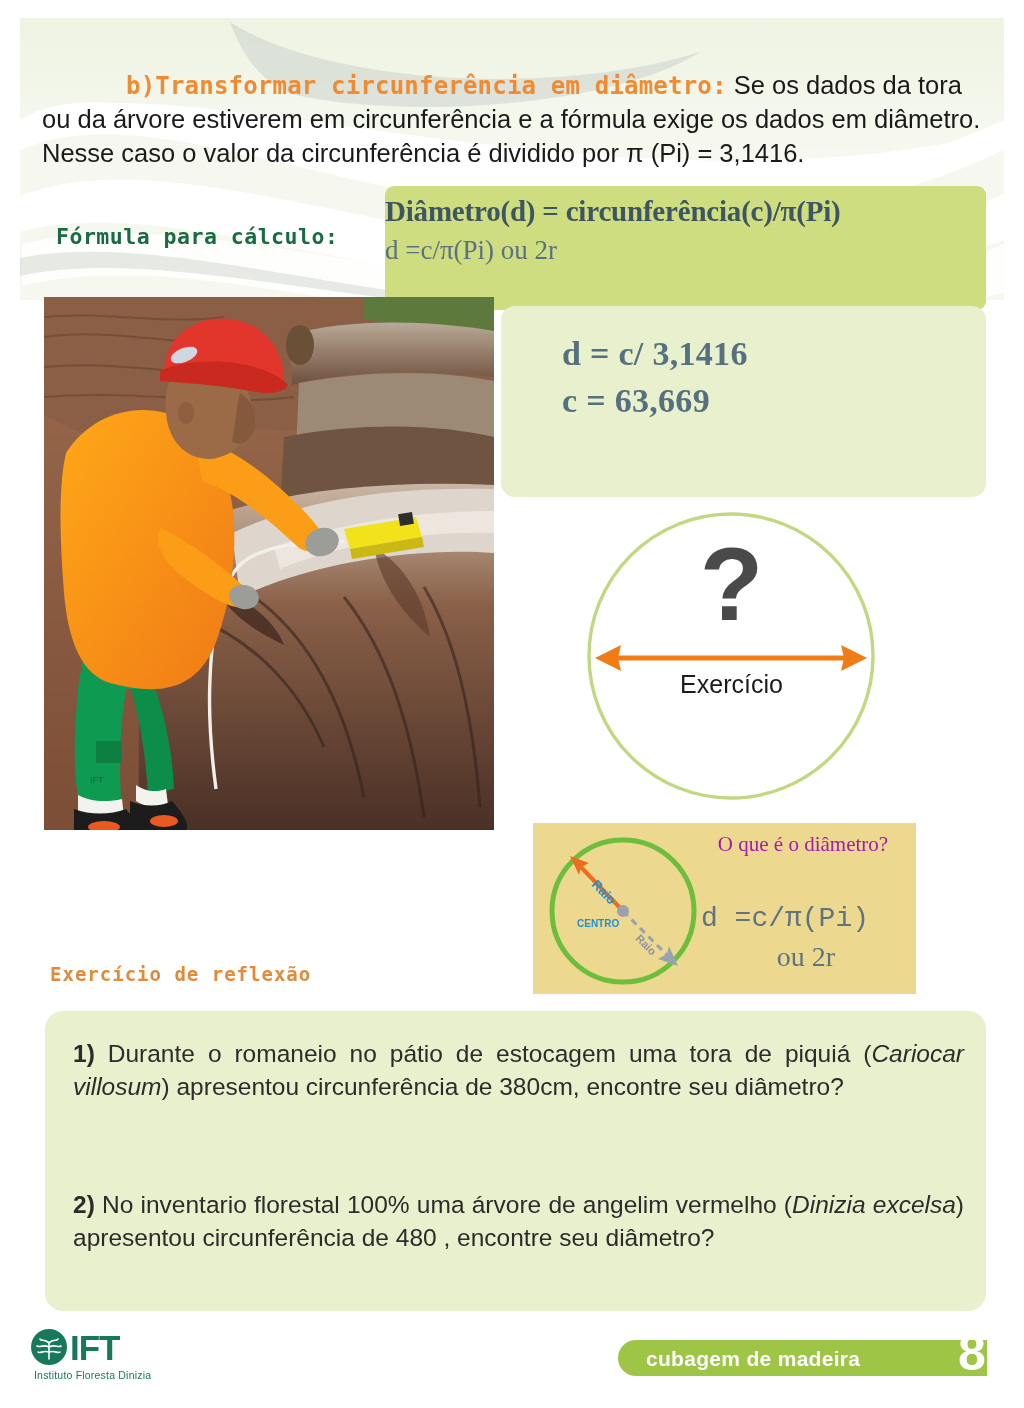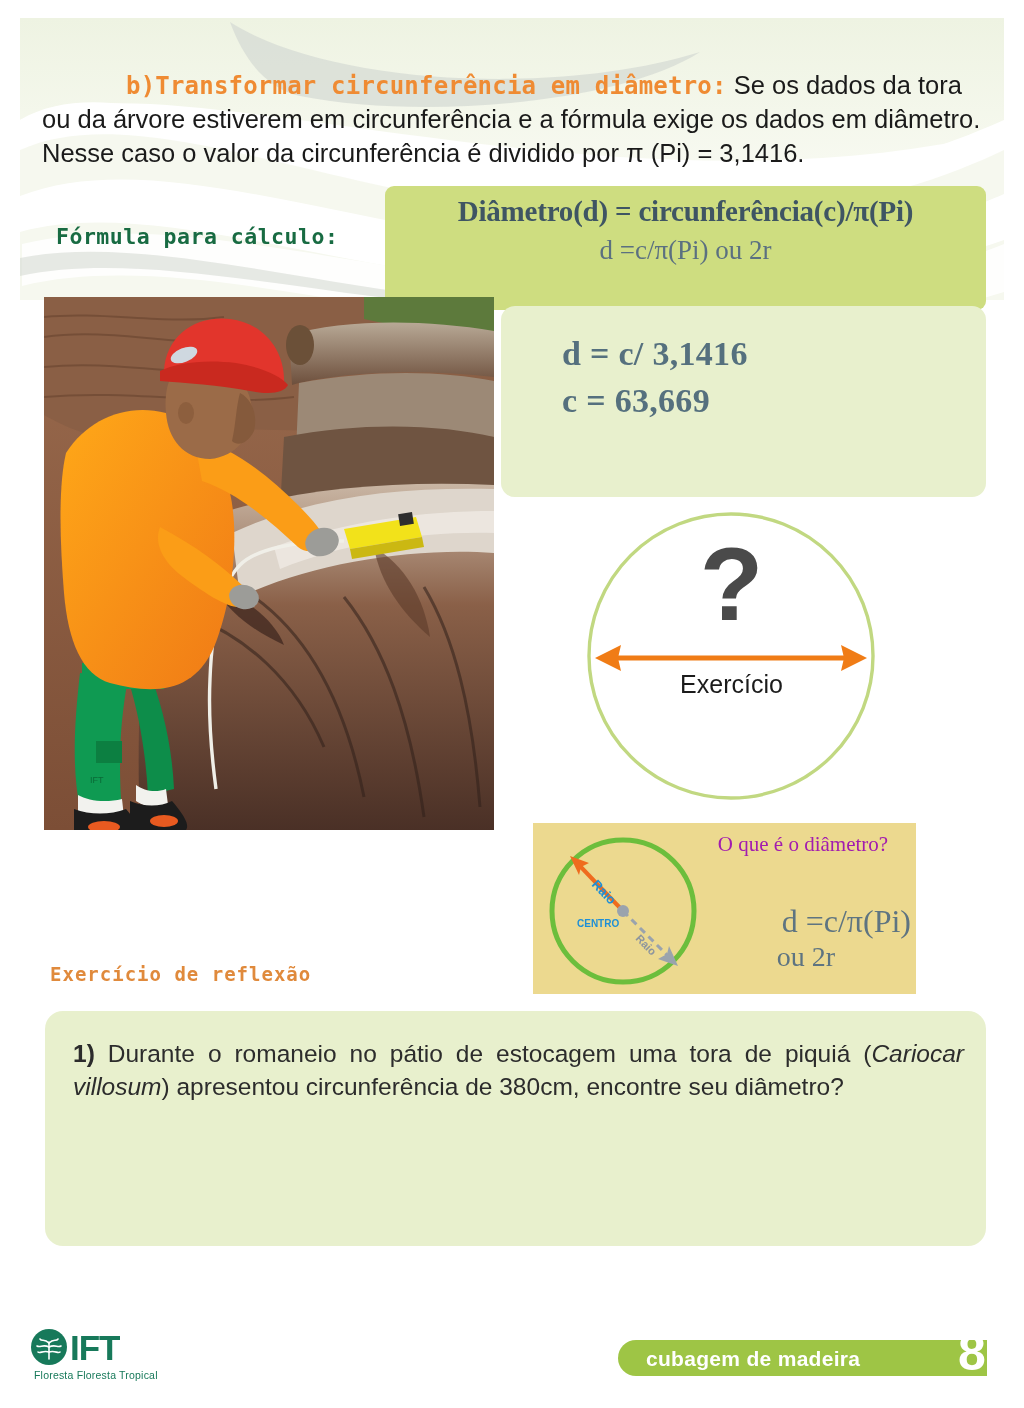--- a/index.html
+++ b/index.html
@@ -60,21 +60,20 @@
     position: absolute;
     left: 385px;
     top: 186px;
     width: 601px;
     height: 124px;
     background: #cedd80;
     border-radius: 9px;
     z-index: 3;
     box-sizing: border-box;
     padding-top: 4px;
-    text-align: center;
     color: #4e6170;
     font-family: "Liberation Serif", serif;
   }
   .formula-box .l1 {
     font-size: 29px;
     font-weight: bold;
     color: #3f5563;
     letter-spacing: -0.2px;
     line-height: 1.5;
   }
@@ -166,23 +165,23 @@
     text-align: center;
     font-family: "Liberation Serif", serif;
     font-size: 21px;
     color: #a21caf;
   }
   .raio-box .rf1 {
     position: absolute;
     left: 168px;
     top: 80px;
     width: 210px;
-    text-align: right;
-    font-family: Liberation Serif, serif;
-    font-size: 32px;
+    text-align: left;
+    font-family: Liberation Mono, monospace;
+    font-size: 28px;
     color: #5e7481;
   }
   .raio-box .rf2 {
     position: absolute;
     left: 168px;
     top: 118px;
     width: 210px;
     text-align: center;
     font-family: "Liberation Serif", serif;
     font-size: 28px;
@@ -201,21 +200,21 @@
     font-size: 19px;
     letter-spacing: 1px;
   }
 
   
   .ex-box {
     position: absolute;
     left: 45px;
     top: 1011px;
     width: 941px;
-    height: 235px;
+    height: 300px;
     background: #e8f0cd;
     border-radius: 18px;
     z-index: 3;
     box-sizing: border-box;
     padding: 26px 22px 0 28px;
   }
   .ex-item {
     font-size: 24.5px;
     line-height: 1.36;
     color: #2c2c2c;
@@ -452,37 +451,40 @@
   <div class="rf1">d =c/π(Pi)</div>
   <div class="rf2">ou 2r</div>
 </div>
 
 <div class="ex-heading">Exercício de reflexão</div>
 
 <div class="ex-box">
   <div class="ex-item">
     <span class="num">1)</span><span> Durante o romaneio no pátio de estocagem uma tora de piquiá (</span><span class="sci">Cariocar villosum</span><span>) apresentou circunferência de 380cm, encontre seu diâmetro?</span>
   </div>
+  <div class="ex-item">
+    <span class="num">2)</span><span> No inventario florestal 100% uma árvore de angelim vermelho (</span><span class="sci">Dinizia excelsa</span><span>) apresentou circunferência de 480 , encontre seu diâmetro?</span>
+  </div>
 </div>
 
 <div class="logo">
   <div class="logo-row">
     <svg class="logo-mark" viewBox="0 0 38 38">
       <circle cx="19" cy="19" r="18" fill="#17795a"></circle>
       <g stroke="#ffffff" stroke-width="1.6" fill="none" stroke-linecap="round">
         <path d="M19,31 V14"></path>
         <path d="M19,15 C14,10 12,14 10,11"></path>
         <path d="M19,15 C24,10 26,14 28,11"></path>
         <path d="M19,19 C13,16 10,20 7,18"></path>
         <path d="M19,19 C25,16 28,20 31,18"></path>
         <path d="M19,24 C13,22 10,26 8,24"></path>
         <path d="M19,24 C25,22 28,26 30,24"></path>
       </g>
     </svg>
     <div class="logo-text">IFT</div>
   </div>
-  <div class="logo-sub">Floresta Floresta Tropical</div>
+  <div class="logo-sub">Instituto Floresta Dinizia</div>
 </div>
 
 <div class="foot-bar">
   <div class="foot-bar-label">cubagem de madeira</div>
 </div>
 <div class="page-num">8</div>
 
 </body></html>

